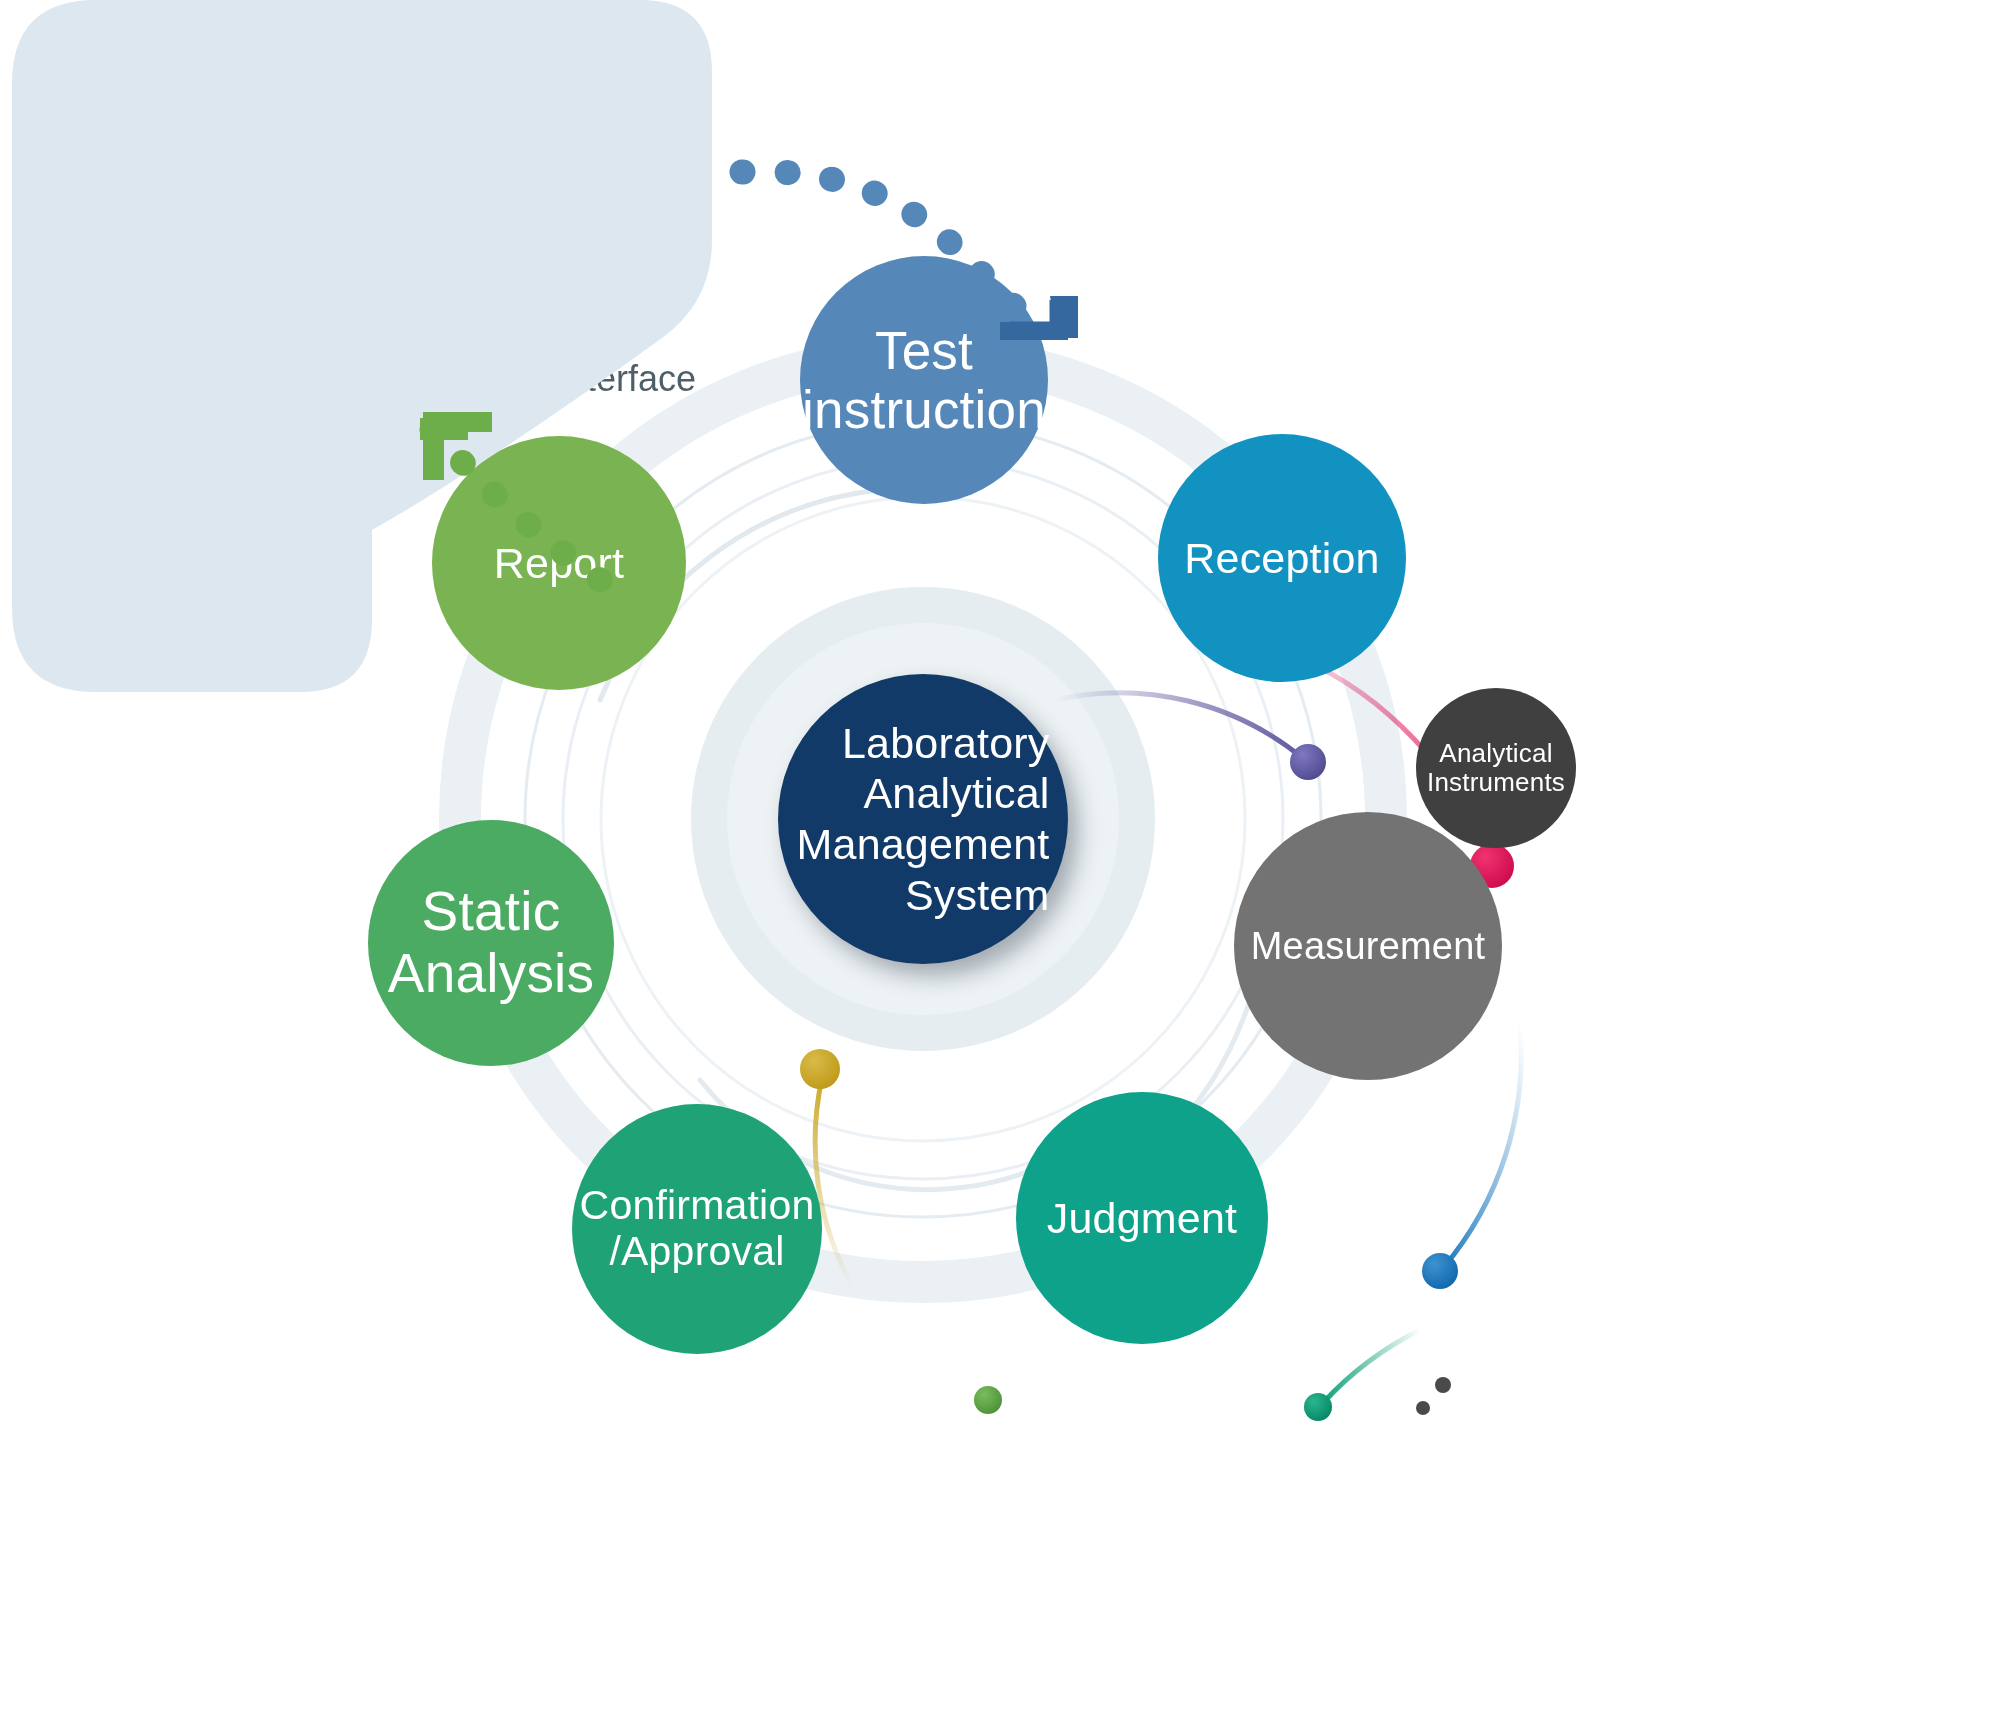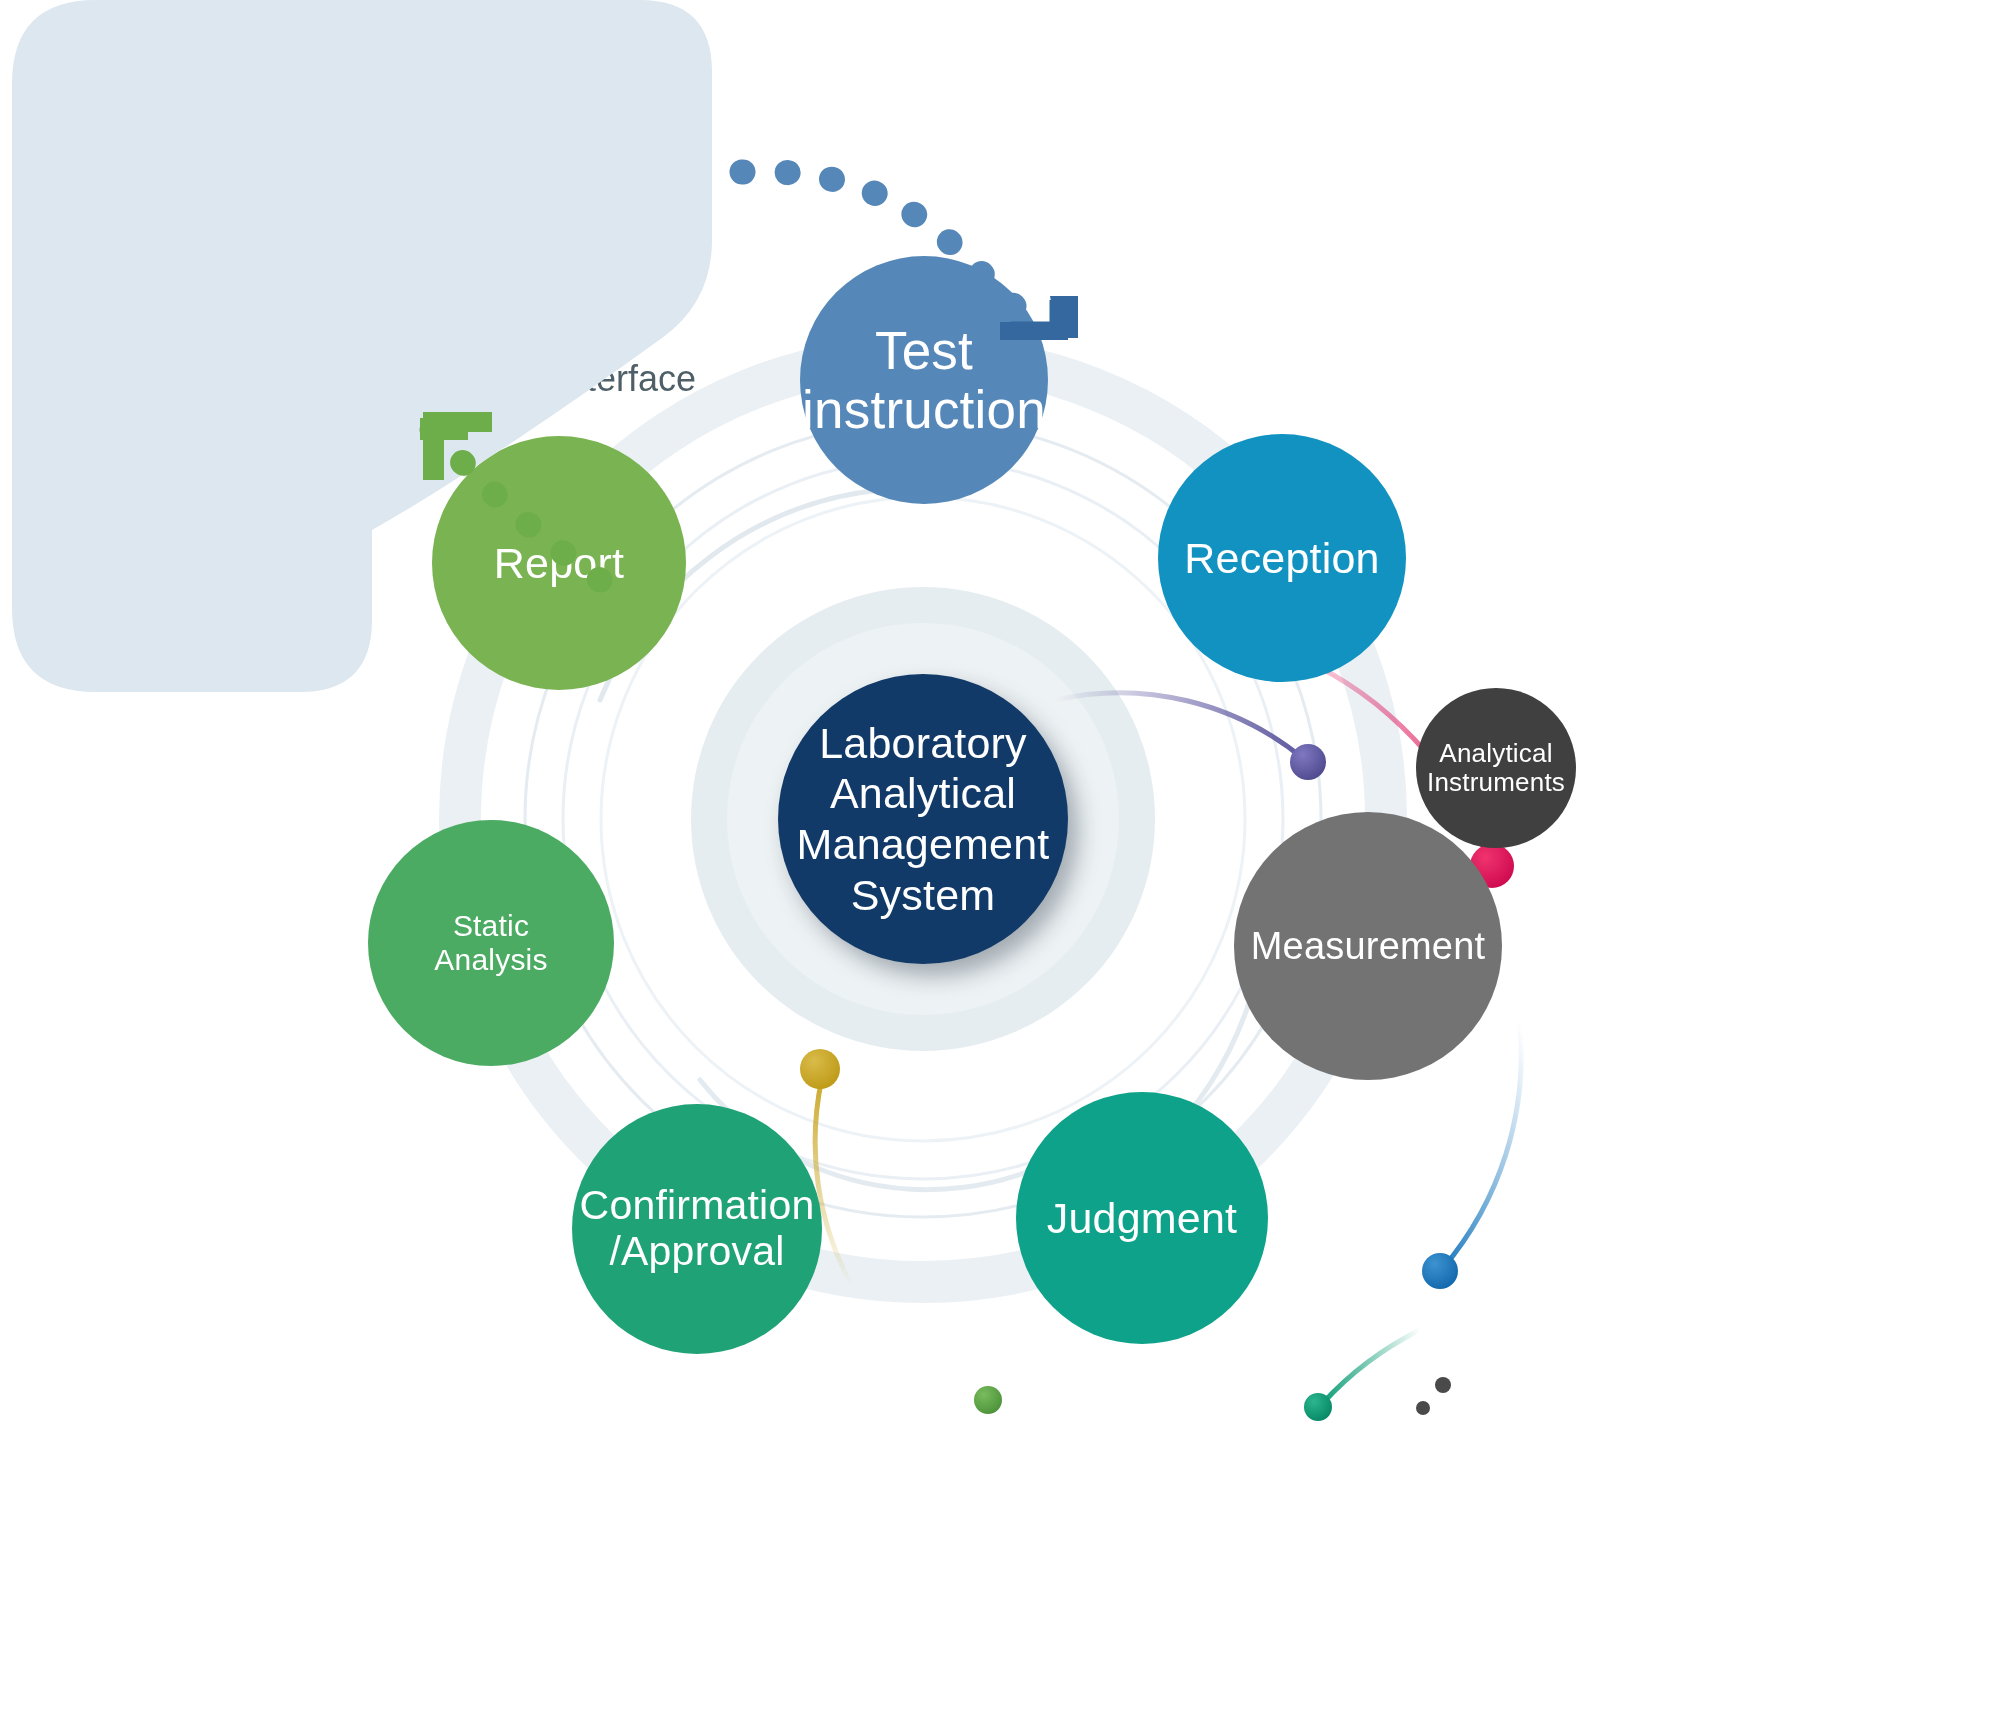--- a/index.html
+++ b/index.html
@@ -43,31 +43,32 @@
   .ext-node { font-size: 44px; }
   #node-mes      { left: 34px;  top: 16px;   width: 256px; height: 256px; background: #616D74; }
   #node-erp      { left: 286px; top: 16px;   width: 256px; height: 256px; background: #616D74; }
   #node-logistic { left: 34px;  top: 278px;  width: 256px; height: 256px; background: #616D74; }
 
   #node-test        { left: 800px;  top: 256px;  width: 248px; height: 248px; background: #5588B8; font-size: 53px; }
   #node-reception   { left: 1158px; top: 434px;  width: 248px; height: 248px; background: #1192C0; font-size: 43px; }
   #node-measurement { left: 1234px; top: 812px;  width: 268px; height: 268px; background: #737373; font-size: 38px; justify-content: center; }
   #node-judgment    { left: 1016px; top: 1092px; width: 252px; height: 252px; background: #0DA289; font-size: 43px; }
   #node-confirm     { left: 572px;  top: 1104px; width: 250px; height: 250px; background: #20A277; font-size: 41px; }
-  #node-static      { left: 368px;  top: 820px;  width: 246px; height: 246px; background: #4CAB63; font-size: 30px; }
+  #node-static      { left: 368px;  top: 820px;  width: 246px; height: 246px; background: #4CAB63; font-size: 55px; }
   #node-report      { left: 432px;  top: 436px;  width: 254px; height: 254px; background: #7AB352; font-size: 43px; }
   #node-analytical  { left: 1416px; top: 688px;  width: 160px; height: 160px; background: #404040; font-size: 26px; }
 
   #node-center {
     left: 778px; top: 674px; width: 290px; height: 290px;
     background: #123A68;
     font-size: 43px;
     line-height: 1.18;
     box-shadow: 10px 12px 22px rgba(30,45,60,0.36);
     z-index: 6;
+    text-align: right;
   }
 
   #system-interface-label {
     position: absolute;
     left: 426px;
     top: 358px;
     font-size: 36px;
     color: #4E5F68;
     white-space: nowrap;
   }

